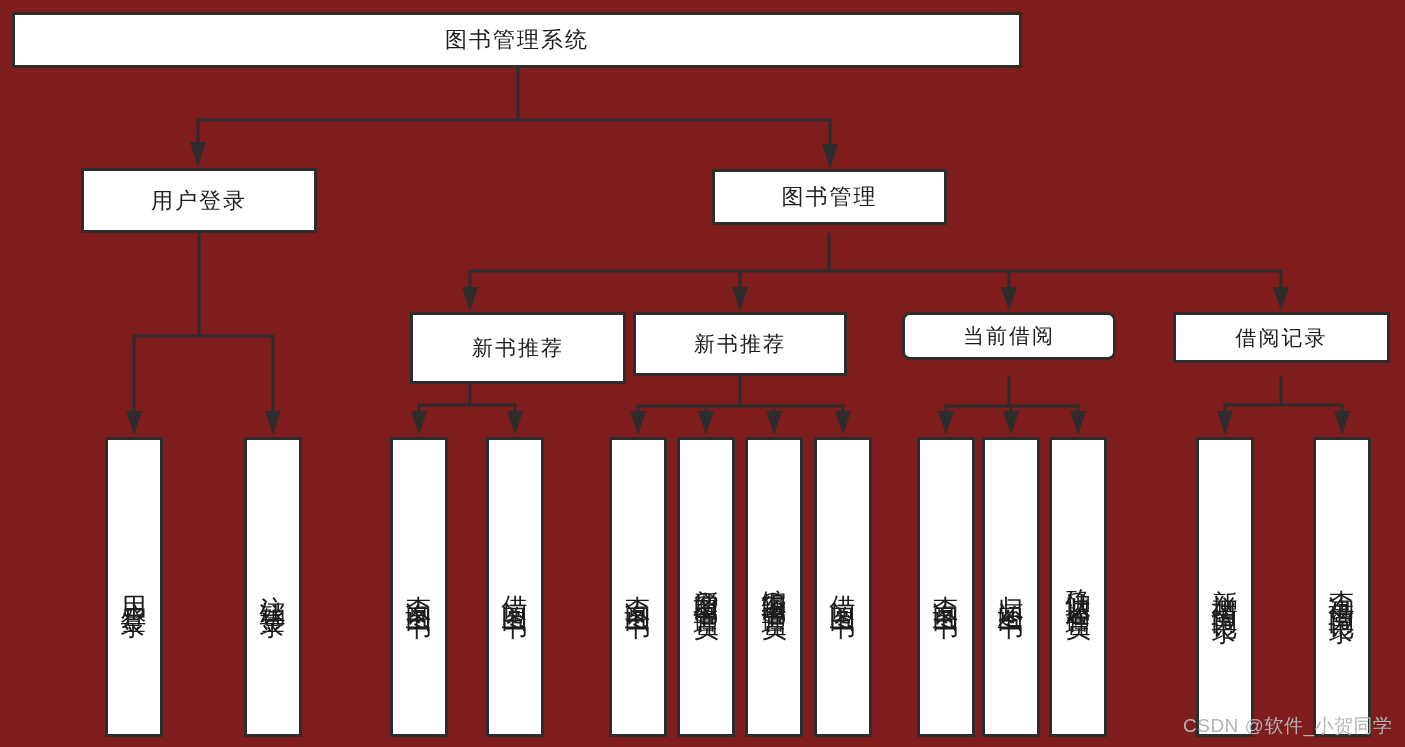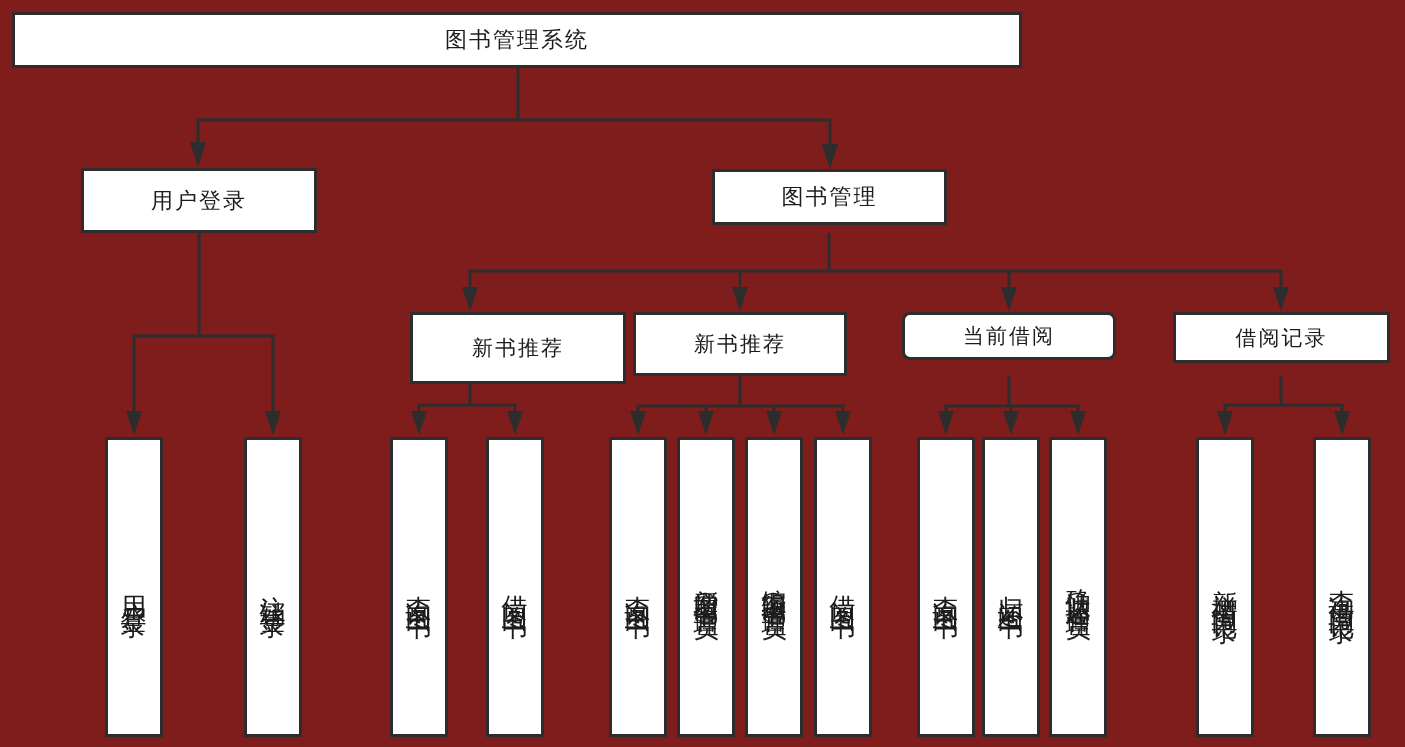--- a/index.html
+++ b/index.html
@@ -151,14 +151,15 @@
     <span class="vlabel">确认归还（管理员）</span>
   </div>
 
   <div class="vbox" style="left:1196px;">
     <span class="vlabel">新增借阅记录</span>
   </div>
   <div class="vbox" style="left:1313px;">
     <span class="vlabel">查询借阅记录</span>
   </div>
 
+  <div class="watermark">CSDN @软件_小贺同学</div>
 
 </div>
 
 </body></html>

